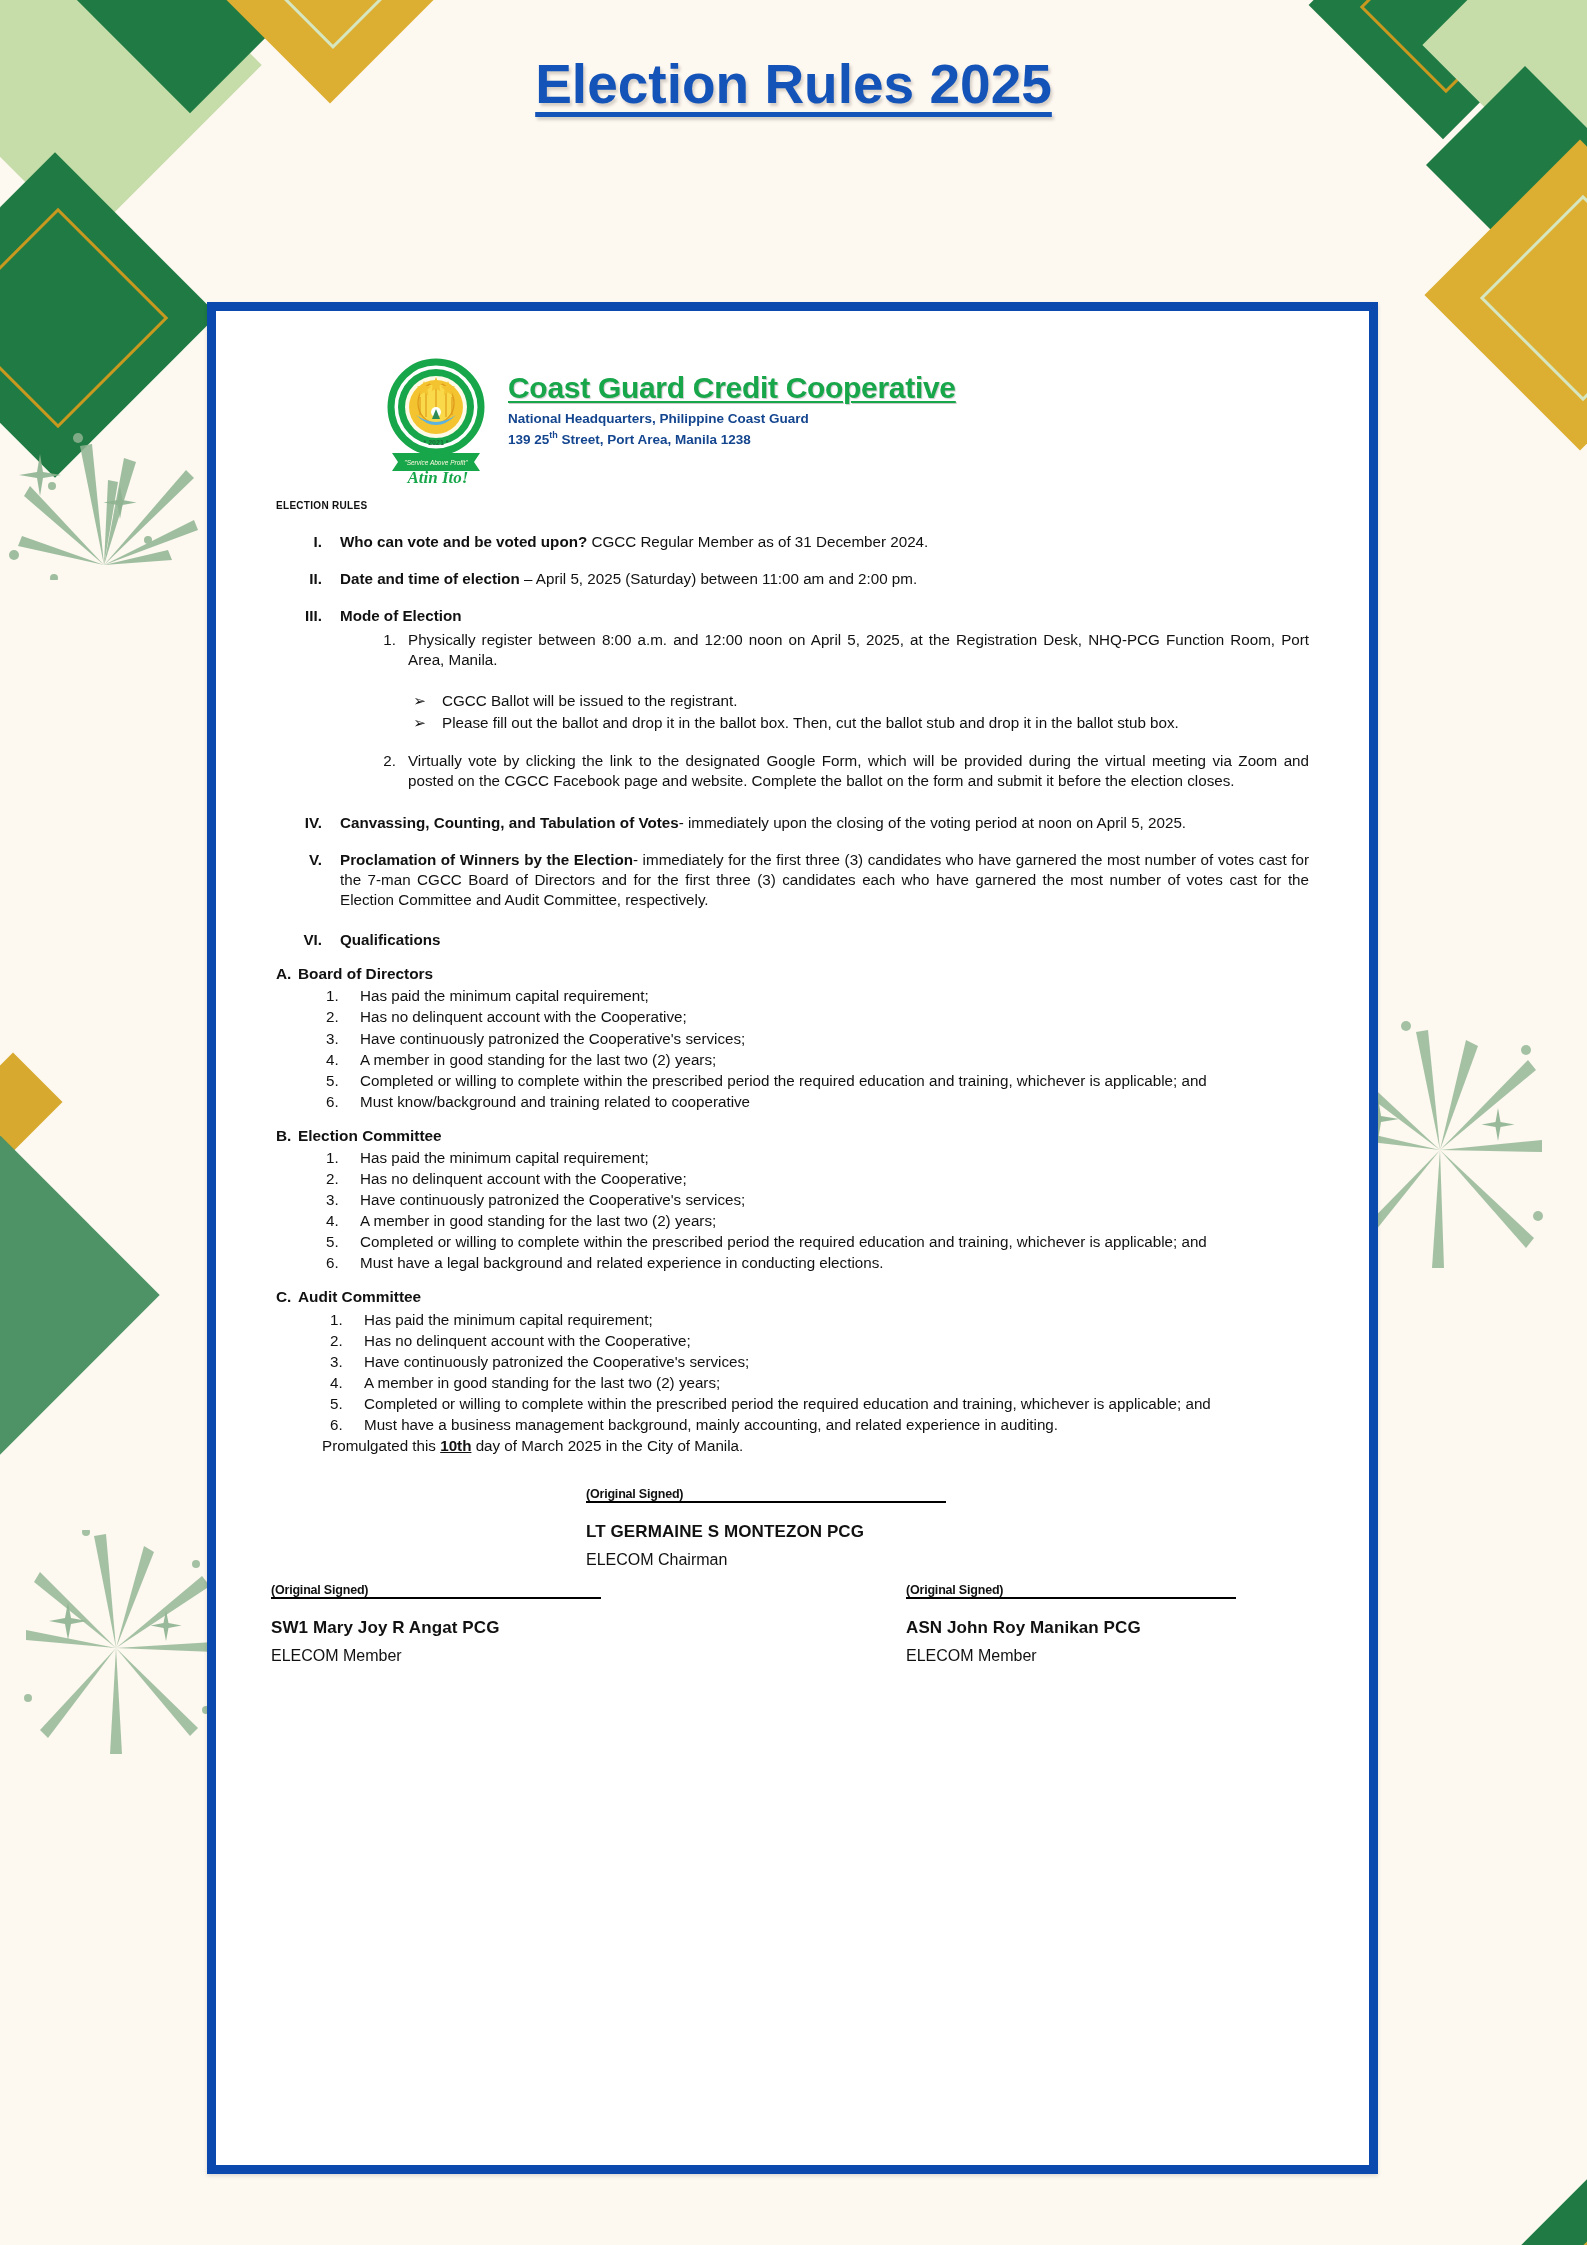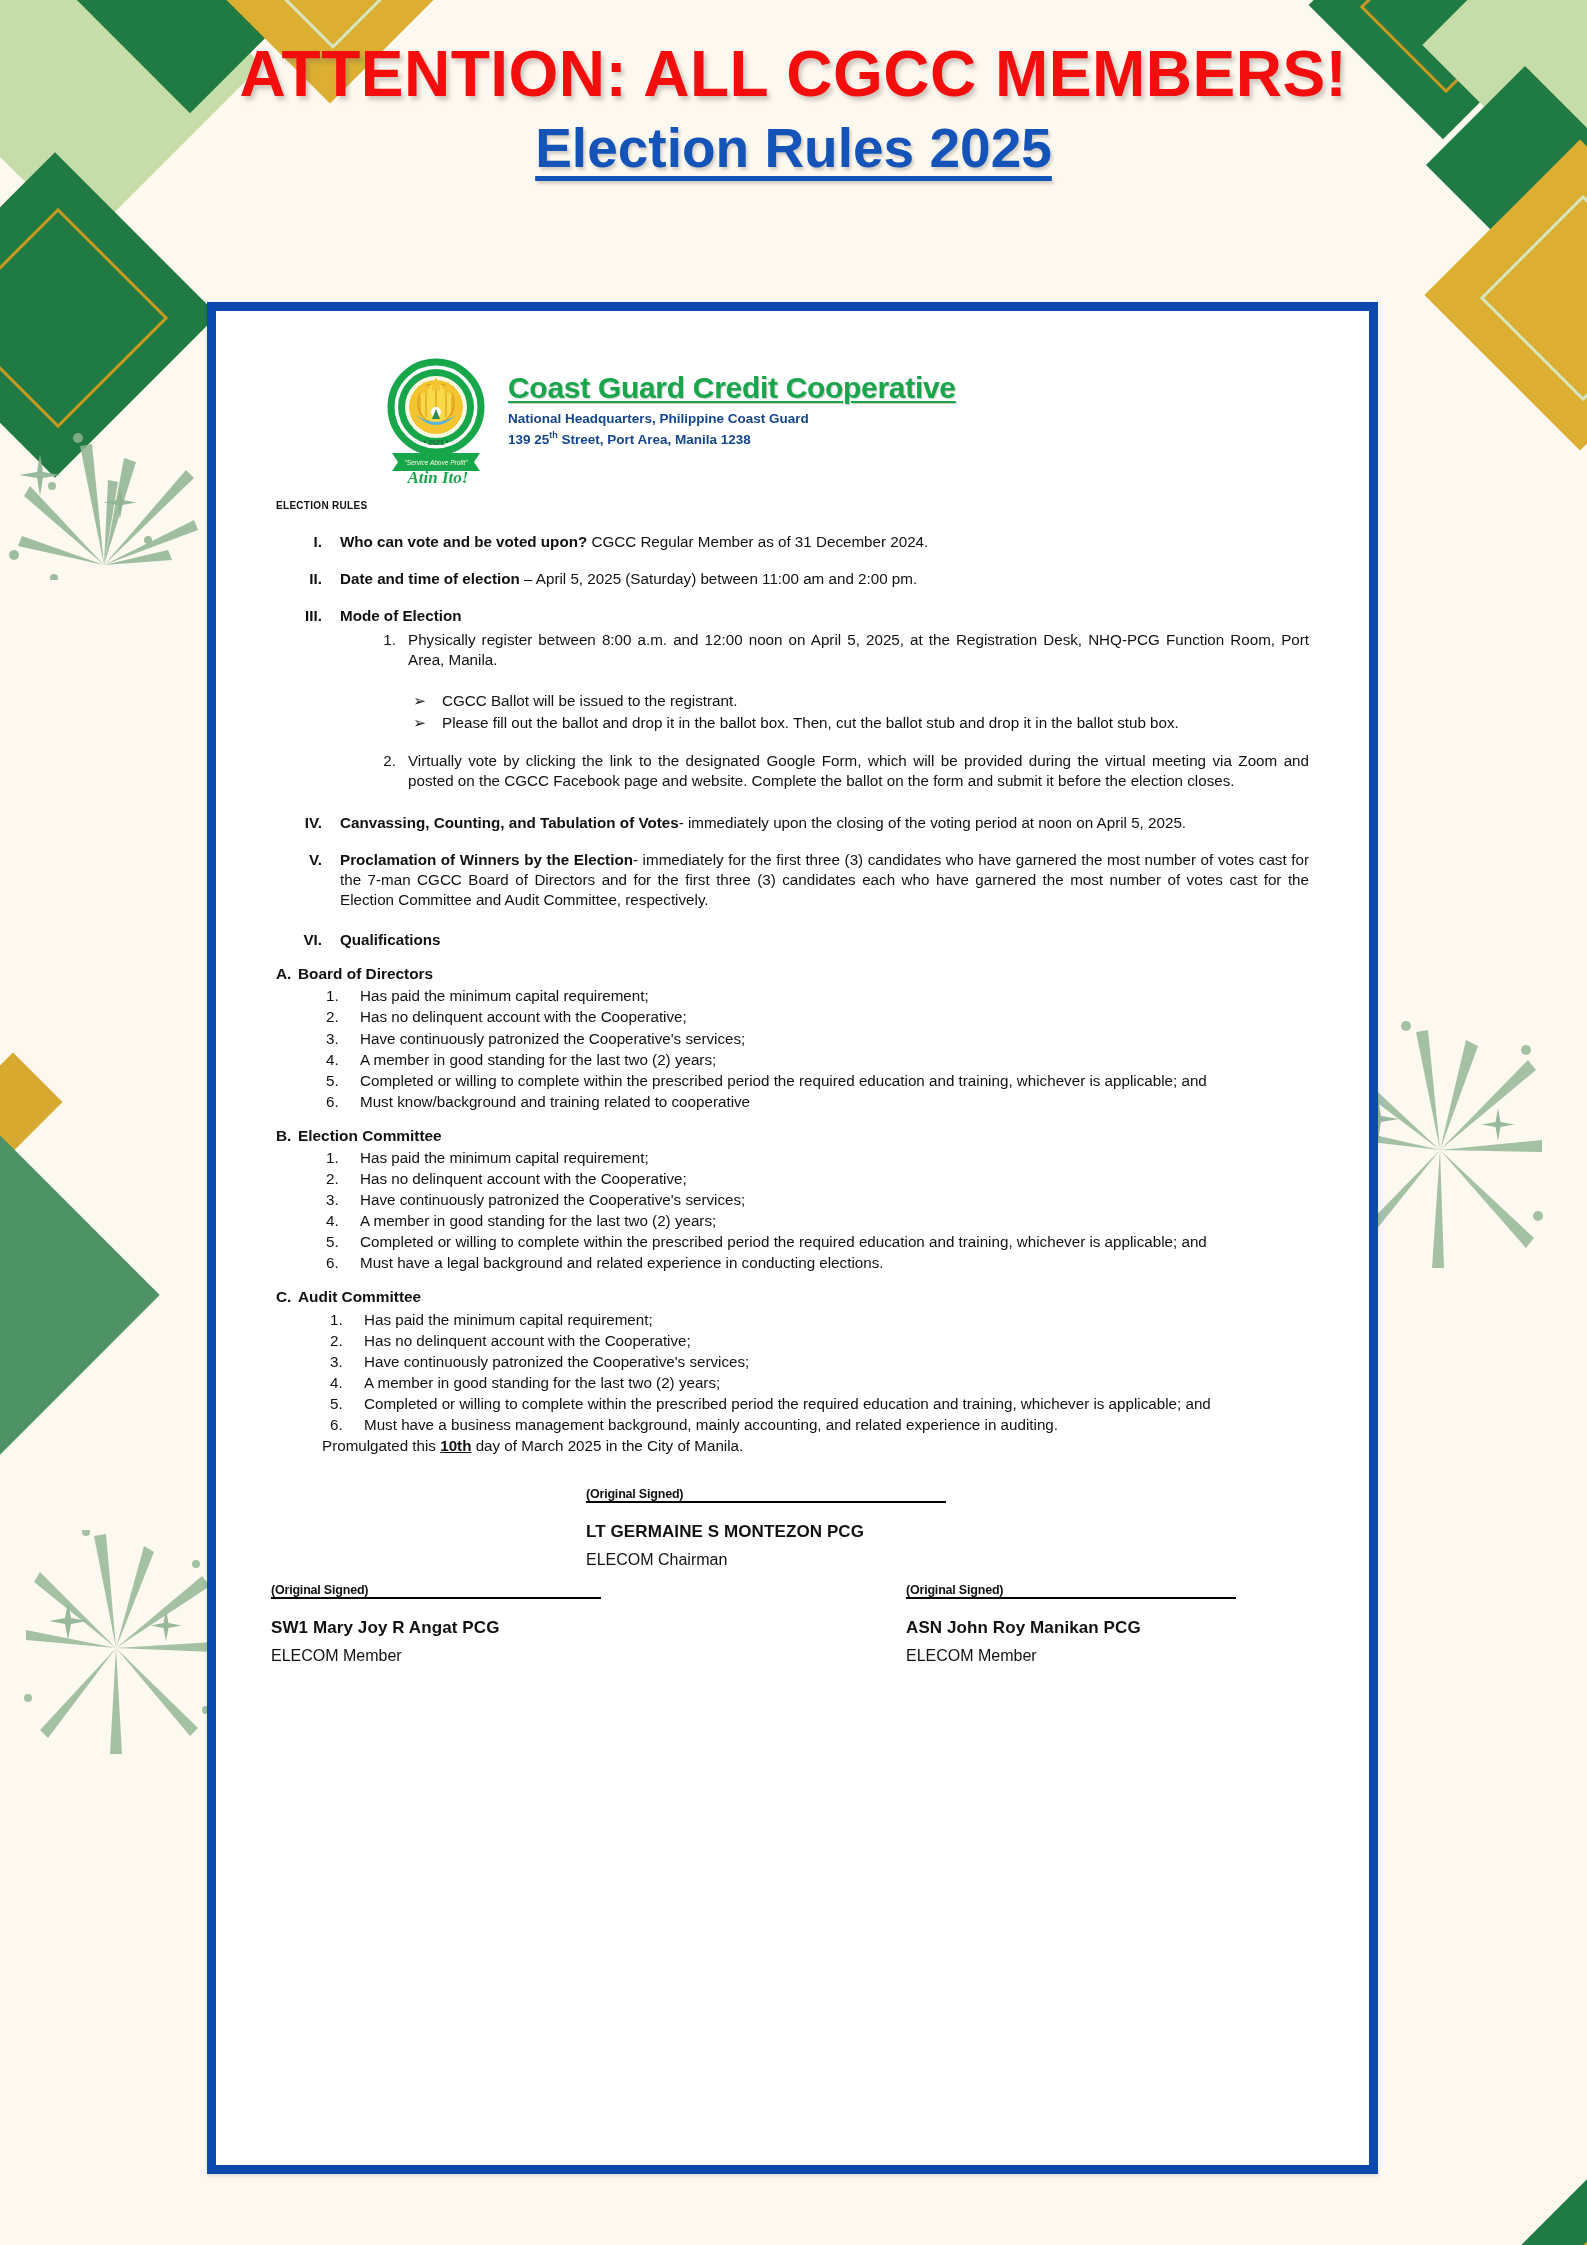--- a/index.html
+++ b/index.html
@@ -230,21 +230,20 @@
           <circle cx="186" cy="180" r="4"></circle>
       </g>
       <g fill="#8fb491" opacity="0.9">
         <path d="M48 72 l3 16 16 3 -16 3 -3 16 -3 -16 -16 -3 16 -3z"></path>
         <path d="M146 80 l2.5 13 13 2.5 -13 2.5 -2.5 13 -2.5 -13 -13 -2.5 13 -2.5z"></path>
       </g>
     </svg>
   </div>
 
   <div class="banner">
-    <h1>ATTENTION: ALL CGCC MEMBERS!</h1>
     <h2>Election Rules 2025</h2>
   </div>
 
   <div class="doccard">
     <div class="docinner">
 
       <div class="letterhead">
         <div class="logo">
           <svg width="112" height="128" viewBox="0 0 112 128">
             <circle cx="50" cy="50" r="45" fill="#ffffff" stroke="#18a64a" stroke-width="7"></circle>

